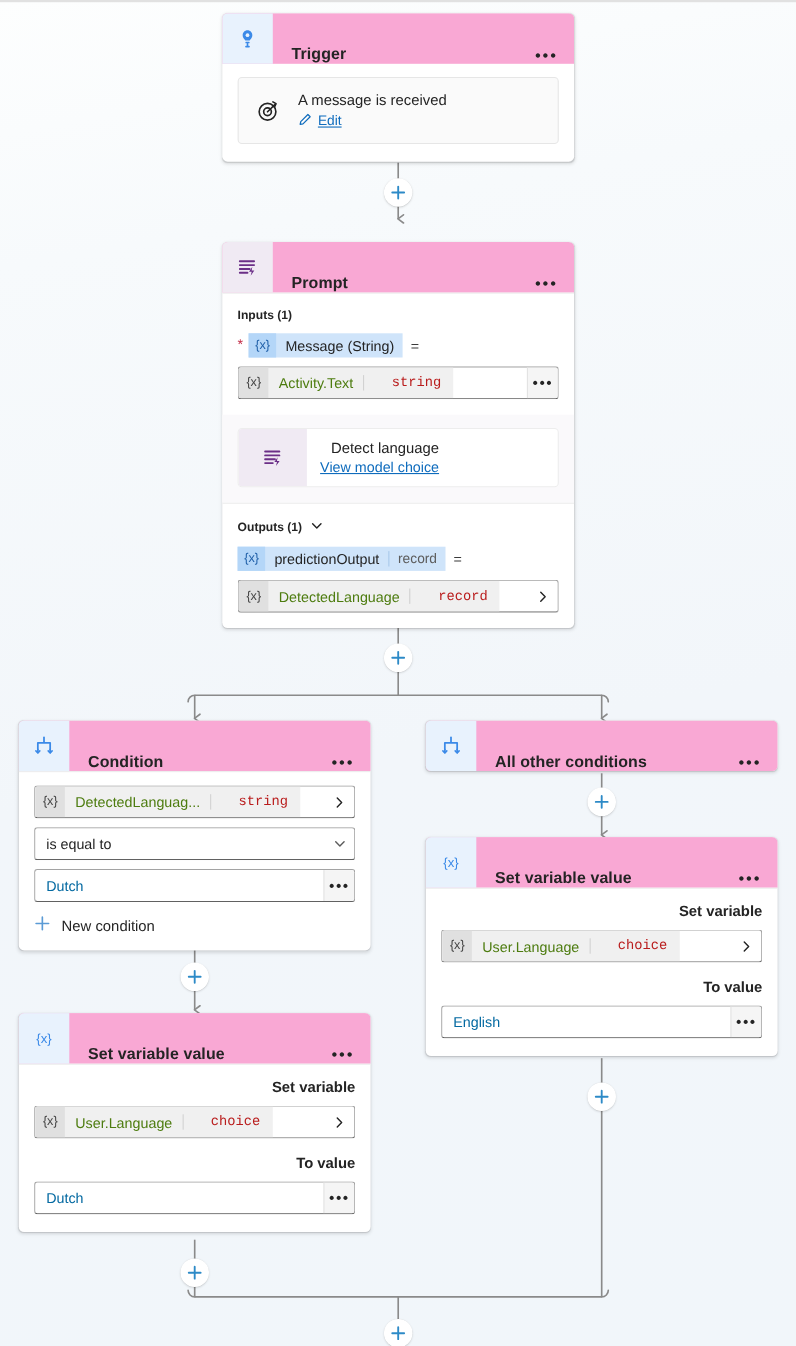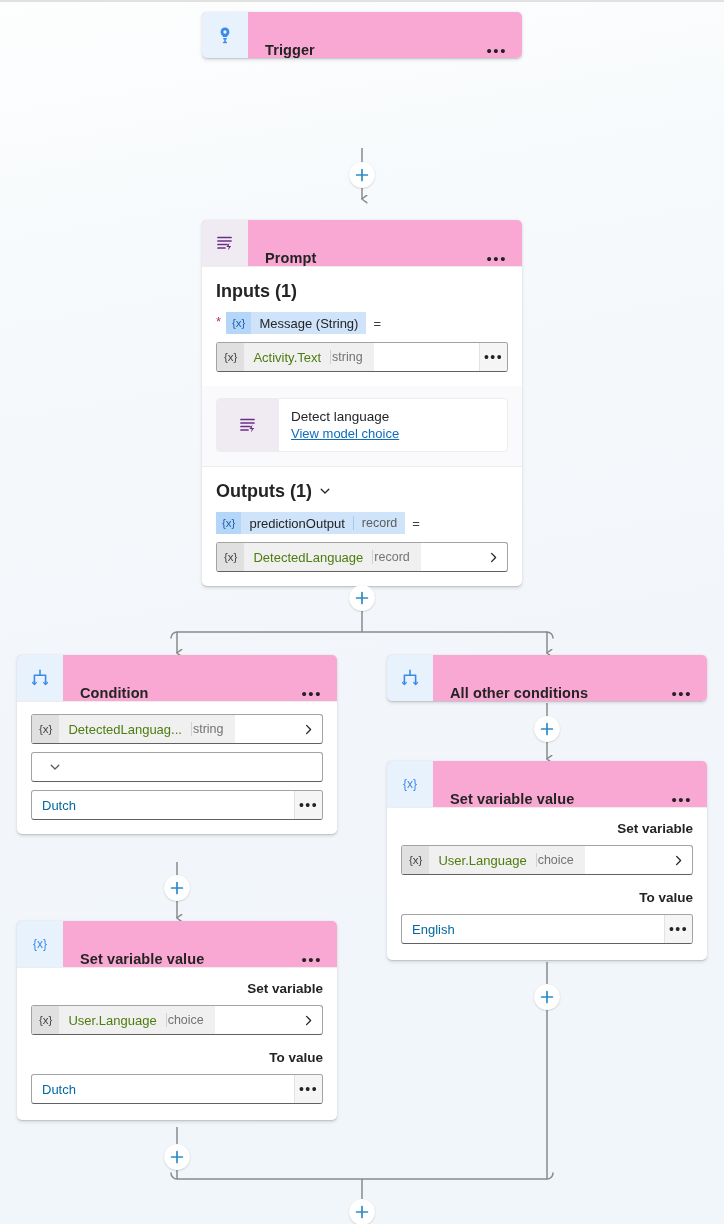--- a/index.html
+++ b/index.html
@@ -112,21 +112,21 @@
     font-size: 12.5px;
     color: #0f6cbd;
     text-decoration: underline;
     cursor: pointer;
   }
 
   
   .sec { padding: 14px 14px 14px 14px; }
   .sec-sep { border-top: 1px solid #ededed; }
   .sec-label {
-    font-size: 18px;
+    font-size: 11px;
     font-weight: bold;
     color: #242424;
     margin-bottom: 10px;
     display: flex;
     align-items: center;
     gap: 7px;
   }
 
   
   .pill-row {
@@ -199,27 +199,27 @@
     display: flex; align-items: center;
     font-size: 11.5px;
     color: #444;
   }
   .fieldbox .tok .tname {
     padding: 0 9px;
     font-size: 13px;
     color: #4d7c0f;
   }
   .fieldbox .tok .ttype {
-    padding-left: 1px;
+    padding-left: 25px;
     padding-right: 11px;
     font-size: 12.5px;
-    color: #737373;
+    color: #b91c1c;
     border-left: 1px solid #d2d2d2;
     height: 14px;
-    display: flex; align-items: center;
+    display: flex; align-items: center; font-family: Liberation Mono, monospace;
   }
   .fieldbox .spacer { flex: 1 1 auto; }
   .fieldbox .plaintext {
     padding-left: 10px;
     font-size: 13px;
     color: #0369a1;
   }
   .fb-btn {
     flex: 0 0 auto;
     width: 28px;
@@ -264,20 +264,21 @@
     display: flex;
     align-items: center;
     justify-content: center;
   }
   .model-txt {
     padding: 9px 12px;
     display: flex;
     flex-direction: column;
     justify-content: center;
     gap: 2px;
+    align-items: flex-end;
   }
   .model-name { font-size: 13.5px; color: #242424; }
   .model-link {
     font-size: 13px;
     color: #0f6cbd;
     text-decoration: underline;
     cursor: pointer;
     width: fit-content;
   }
 
@@ -371,20 +372,43 @@
         <svg width="20" height="20" viewBox="0 0 20 20" fill="none">
           <path d="M10 2.6c-2.5 0-4.4 2-4.4 4.4 0 1.6.8 2.7 1.6 3.6.4.5.7.9.8 1.3h4c.1-.4.4-.8.8-1.3.8-.9 1.6-2 1.6-3.6 0-2.4-1.9-4.4-4.4-4.4z" fill="#3b8ae8"></path>
           <rect x="8.1" y="12.9" width="3.8" height="1.5" rx=".6" fill="#3b8ae8"></rect>
           <path d="M10 14.6v2.6M8.6 17.4h2.8" stroke="#3b8ae8" stroke-width="1.5" stroke-linecap="round"></path>
           <circle cx="10" cy="7" r="1.7" fill="#e8f2fd"></circle>
         </svg>
       </div>
       <div class="head-title">Trigger</div>
       <div class="ellipsis">•••</div>
     </div>
+    <div class="node-body">
+      <div class="inner-card">
+        <div class="ic-ico">
+          <svg width="26" height="26" viewBox="0 0 26 26" fill="none">
+            <circle cx="12.2" cy="13.6" r="7.6" stroke="#242424" stroke-width="1.5"></circle>
+            <circle cx="12.2" cy="13.6" r="3.5" stroke="#242424" stroke-width="1.5"></circle>
+            <path d="M12.2 13.6 L19.4 6.6" stroke="#242424" stroke-width="1.5" stroke-linecap="round"></path>
+            <path d="M17.1 4.6 L19.9 6.2 L18.6 9.1" stroke="#242424" stroke-width="1.5" stroke-linecap="round" stroke-linejoin="round" fill="none"></path>
+          </svg>
+        </div>
+        <div class="ic-text">
+          <div class="ic-title">A message is received</div>
+          <div class="ic-link-row">
+            <span>
+              <svg width="13" height="13" viewBox="0 0 14 14" fill="none">
+                <path d="M9.6 2.2l2.2 2.2-7 7-2.8.6.6-2.8z" stroke="#0f6cbd" stroke-width="1.2" stroke-linejoin="round"></path>
+              </svg>
+            </span>
+            <span class="ic-link">Edit</span>
+          </div>
+        </div>
+      </div>
+    </div>
   </div>
 
   <div class="plus" style="left:349px; top:160px;">
     <svg width="14" height="14" viewBox="0 0 14 14">
       <path d="M7 1.6v10.8M1.6 7h10.8" stroke="#2d8ac7" stroke-width="1.7" stroke-linecap="round"></path>
     </svg>
   </div>
 
   <div class="node" style="left:202px; top:218px; width:320px;">
     <div class="node-head">
@@ -495,31 +519,40 @@
         </span>
         <span class="spacer"></span>
         <span class="fb-chev">
           <svg width="13" height="13" viewBox="0 0 13 13" fill="none">
             <path d="M4.6 2.4L8.6 6.5l-4 4.1" stroke="#242424" stroke-width="1.3" stroke-linecap="round" stroke-linejoin="round"></path>
           </svg>
         </span>
       </div>
       <div class="stack-gap"></div>
       <div class="select">
+        <span class="sv">is equal to</span>
         <span class="chev">
           <svg width="12" height="12" viewBox="0 0 12 12" fill="none">
             <path d="M2.2 4.2L6 8l3.8-3.8" stroke="#5c5c5c" stroke-width="1.3" stroke-linecap="round" stroke-linejoin="round"></path>
           </svg>
         </span>
       </div>
       <div class="stack-gap"></div>
       <div class="fieldbox">
         <span class="plaintext">Dutch</span>
         <span class="spacer"></span>
         <span class="fb-btn">•••</span>
+      </div>
+      <div class="newcond">
+        <span>
+          <svg width="15" height="15" viewBox="0 0 15 15">
+            <path d="M7.5 1.8v11.4M1.8 7.5h11.4" stroke="#5b9bd5" stroke-width="1.5" stroke-linecap="round"></path>
+          </svg>
+        </span>
+        <span>New condition</span>
       </div>
     </div>
   </div>
 
   <div class="node" style="left:387px; top:653px; width:320px;">
     <div class="node-head">
       <div class="head-icon blue">
         <svg width="22" height="22" viewBox="0 0 22 22" fill="none">
           <path d="M11 3.4v4.2" stroke="#3b8ae8" stroke-width="1.6" stroke-linecap="round"></path>
           <path d="M5.4 14.4V8.3h11.2v6.1" stroke="#3b8ae8" stroke-width="1.6" stroke-linejoin="round" stroke-linecap="round"></path>

